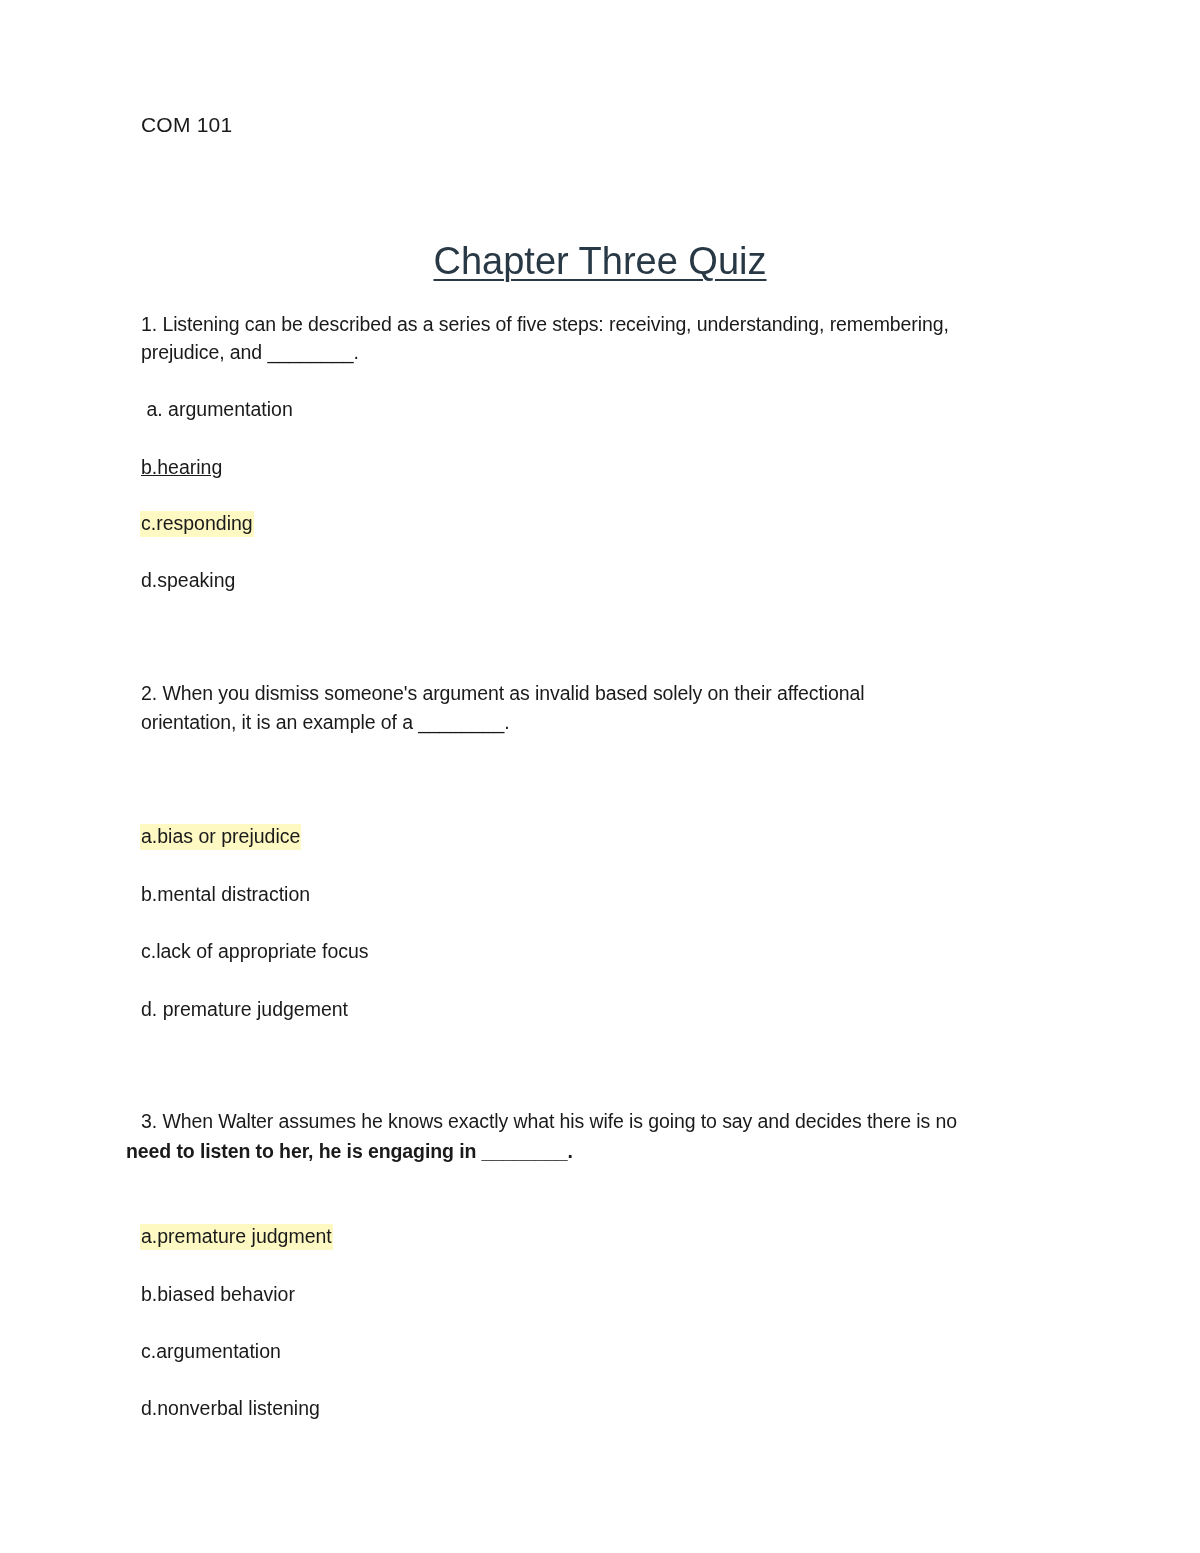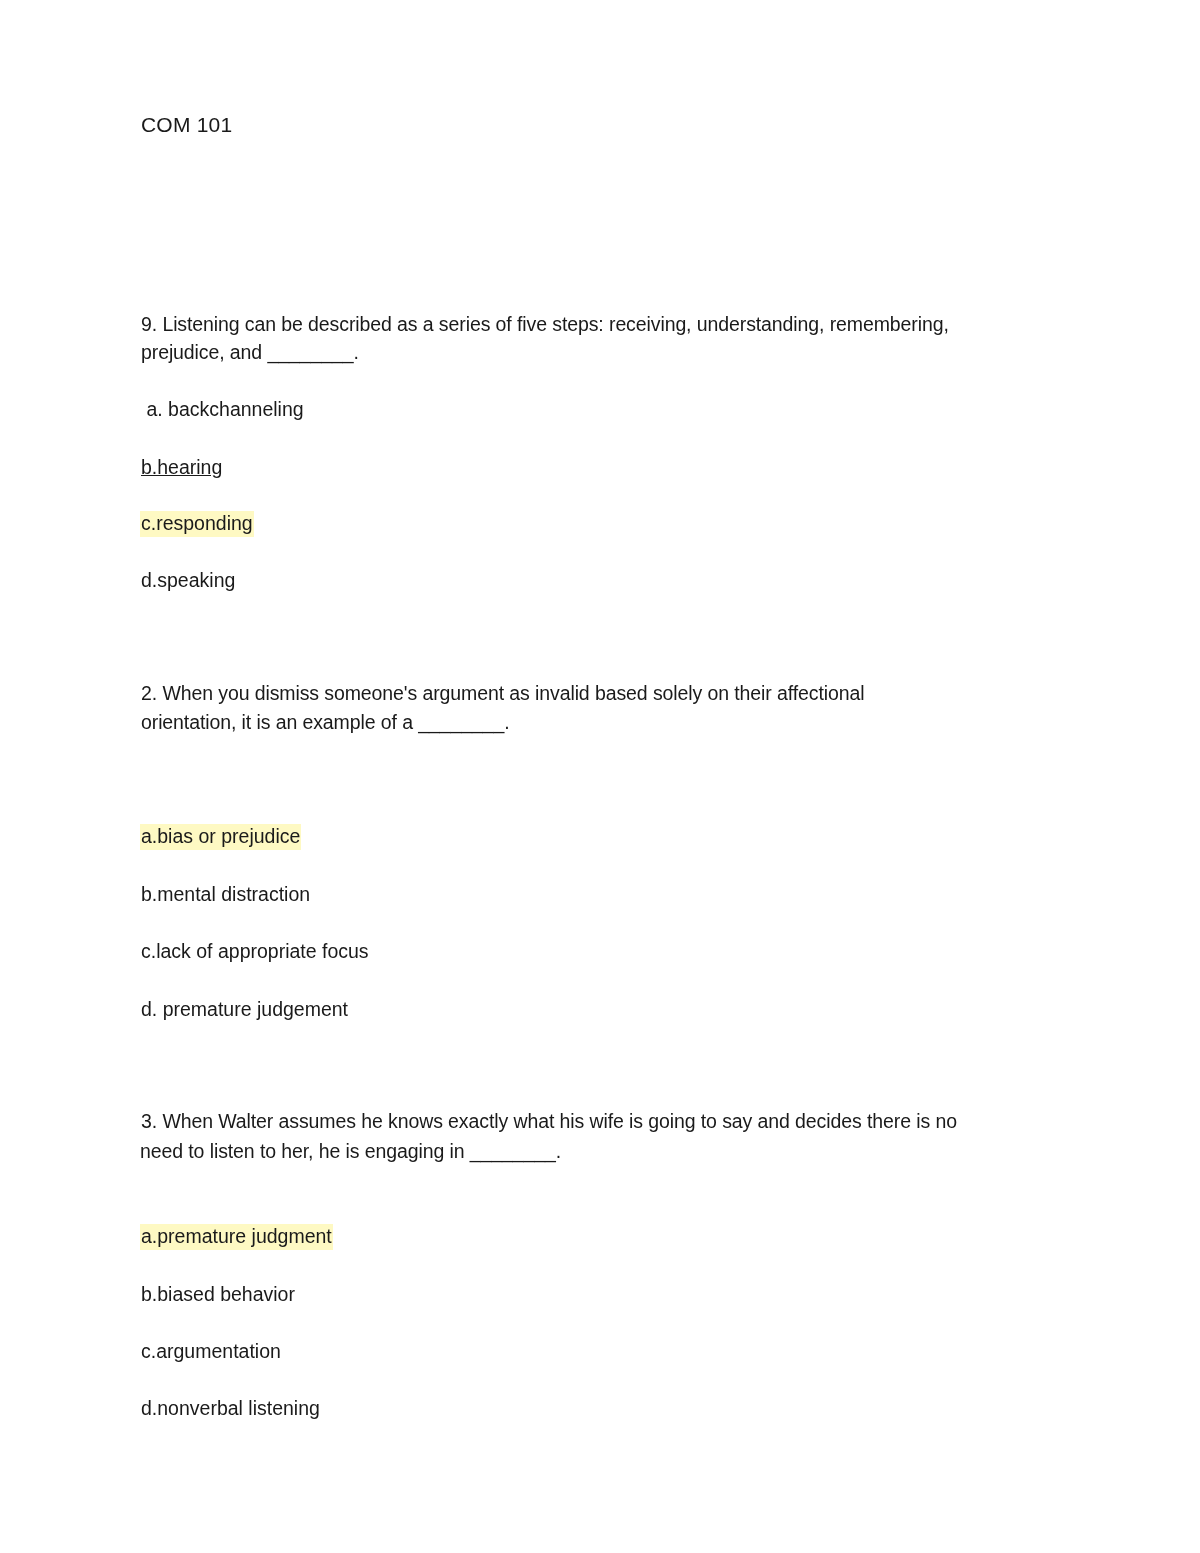--- a/index.html
+++ b/index.html
@@ -52,44 +52,45 @@
       background: #fef9c3;
     }
   </style>
 </head>
 <body>
 
 <div class="page">
 
   <div class="abs course">COM 101</div>
 
+  <div class="abs title">Chapter Three Quiz</div>
 
   <div>
-    <div class="abs qline" style="left:141px; top:313px;">9. Listening can be described as a series of five steps: receiving, understanding, remembering,</div>
+    <div class="abs qline" style="left:141px; top:313px;">1. Listening can be described as a series of five steps: receiving, understanding, remembering,</div>
     <div class="abs qline" style="left:141px; top:341px;">prejudice, and ________.</div>
 
-    <div class="abs opt" style="top:397px; white-space:pre;"> a. backchanneling</div>
+    <div class="abs opt" style="top:397px; white-space:pre;"> a. argumentation</div>
     <div class="abs opt" style="top:455px;text-decoration:underline;">b.hearing</div>
     <div class="abs opt correct" style="top:511px;">c.responding</div>
     <div class="abs opt" style="top:568px;">d.speaking</div>
   </div>
 
   <div>
     <div class="abs qline" style="left:141px; top:682px;">2. When you dismiss someone's argument as invalid based solely on their affectional</div>
     <div class="abs qline" style="left:141px; top:711px;">orientation, it is an example of a ________.</div>
 
     <div class="abs opt correct" style="top:824px;">a.bias or prejudice</div>
     <div class="abs opt" style="top:882px;">b.mental distraction</div>
     <div class="abs opt" style="top:939px;">c.lack of appropriate focus</div>
     <div class="abs opt" style="top:997px;">d. premature judgement</div>
   </div>
 
   <div>
     <div class="abs qline" style="left:141px; top:1110px;">3. When Walter assumes he knows exactly what his wife is going to say and decides there is no</div>
-    <div class="abs qline" style="left:140px; top:1140px;">need to listen to her, he is engaging in ________.</div>
+    <div class="abs qline" style="left:126px; top:1140px;font-weight:bold;">need to listen to her, he is engaging in ________.</div>
 
     <div class="abs opt correct" style="top:1224px;">a.premature judgment</div>
     <div class="abs opt" style="top:1282px;">b.biased behavior</div>
     <div class="abs opt" style="top:1339px;">c.argumentation</div>
     <div class="abs opt" style="top:1396px;">d.nonverbal listening</div>
   </div>
 
 </div>
 
 </body></html>

